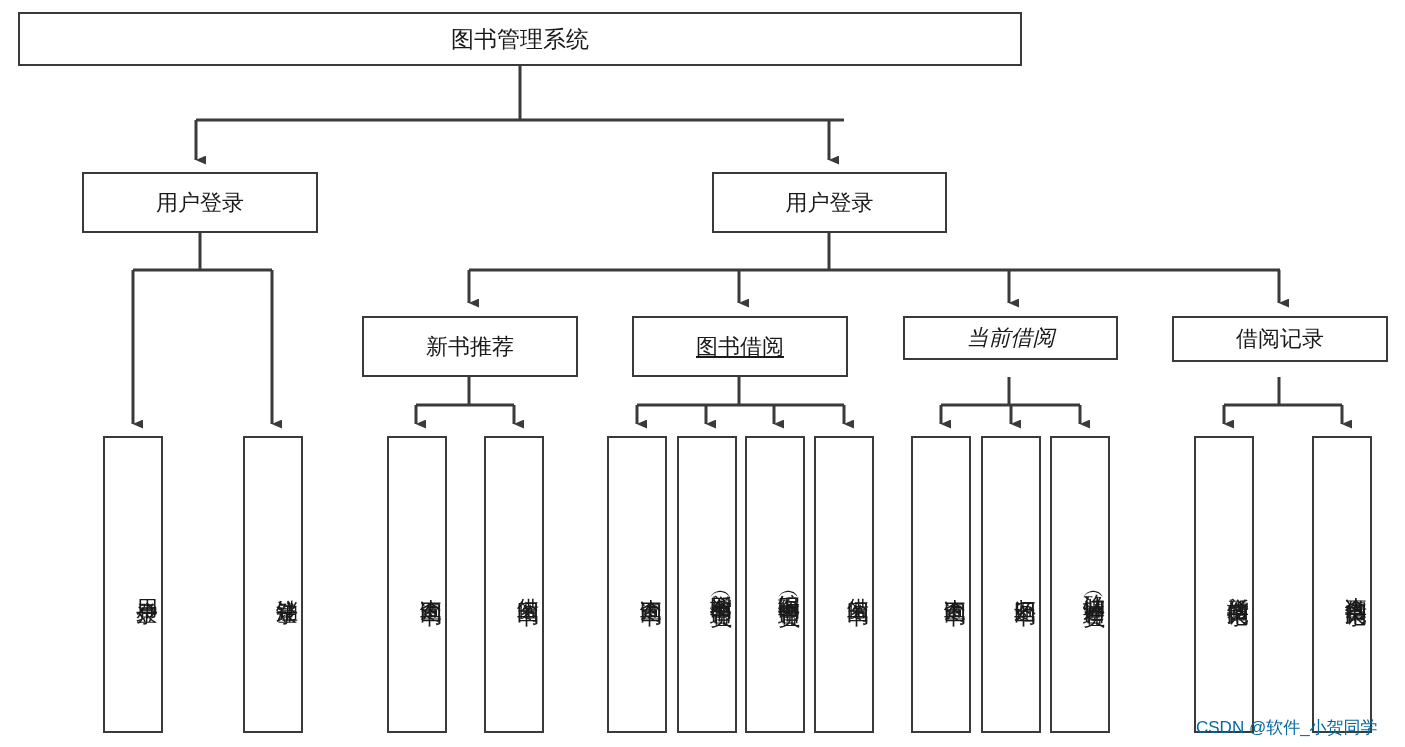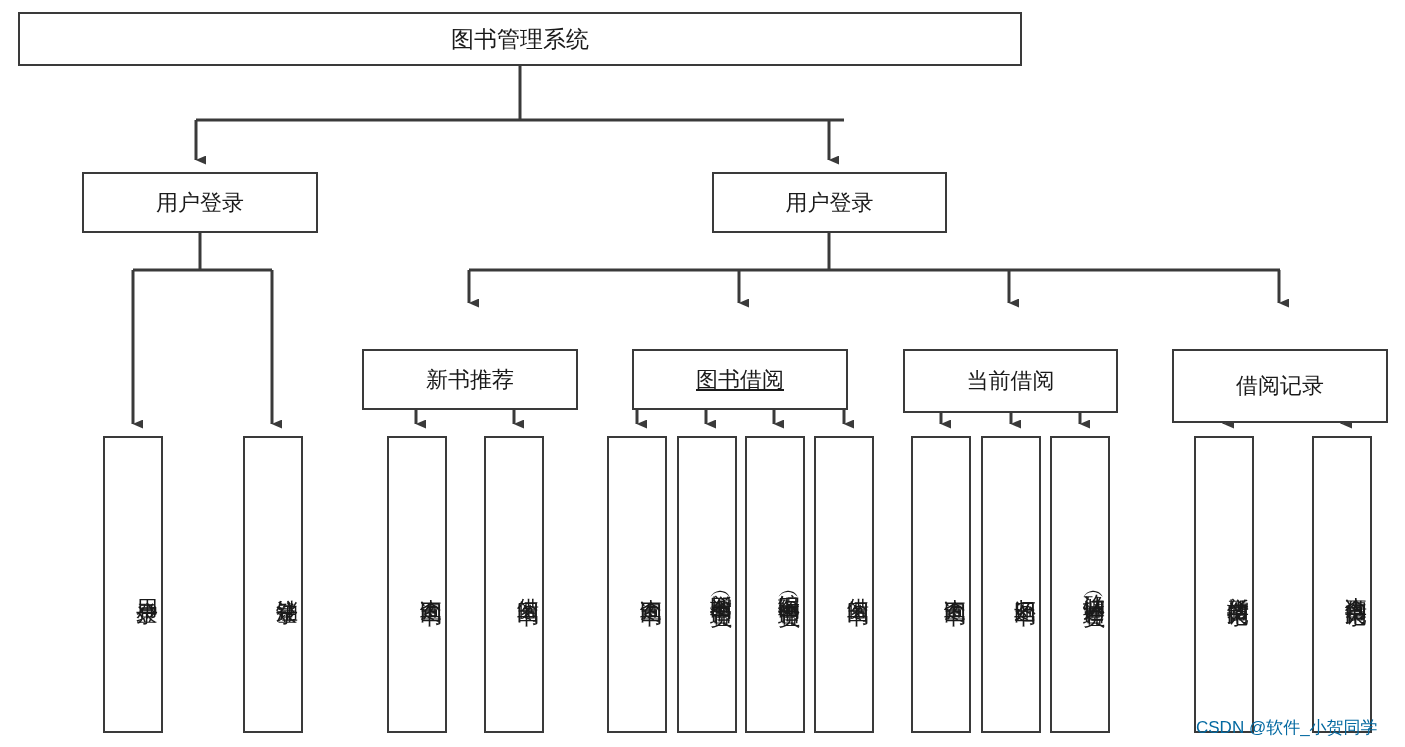--- a/index.html
+++ b/index.html
@@ -39,21 +39,20 @@
     line-height: 1.25;
   }
   .node.level-0 {
     font-size: 23px;
   }
   .node.level-1 {
     font-size: 22px;
   }
   .node.level-2 {
     font-size: 22px;
-    margin-top: 33px;
   }
   .node.leaf {
     font-size: 22px;
     writing-mode: vertical-rl;
     text-orientation: upright;
     letter-spacing: 2px;
     padding: 10px 0;
     align-items: flex-start;
     justify-content: center;
     white-space: nowrap;
@@ -134,24 +133,24 @@
   <div class="node level-1" style="left:712px; top:172px; width:235px; height:61px;">
     <span class="node-label">用户登录</span>
   </div>
 
   <div class="node level-2" style="left:362px; top:316px; width:216px; height:61px;">
     <span class="node-label">新书推荐</span>
   </div>
   <div class="node level-2" style="left:632px; top:316px; width:216px; height:61px;text-decoration:underline;">
     <span class="node-label">图书借阅</span>
   </div>
-  <div class="node level-2" style="left:903px; top:316px; width:215px; height:64px;">
+  <div class="node level-2" style="left:903px; top:316px; width:215px; height:44px;font-style:italic;">
     <span class="node-label">当前借阅</span>
   </div>
-  <div class="node level-2" style="left:1172px; top:316px; width:216px; height:74px;">
+  <div class="node level-2" style="left:1172px; top:316px; width:216px; height:46px;">
     <span class="node-label">借阅记录</span>
   </div>
 
   <div class="node leaf" style="left:103px; top:436px; width:60px; height:297px;">
     <span class="node-label">用户登录</span>
   </div>
   <div class="node leaf" style="left:243px; top:436px; width:60px; height:297px;">
     <span class="node-label">注销登录</span>
   </div>
 

